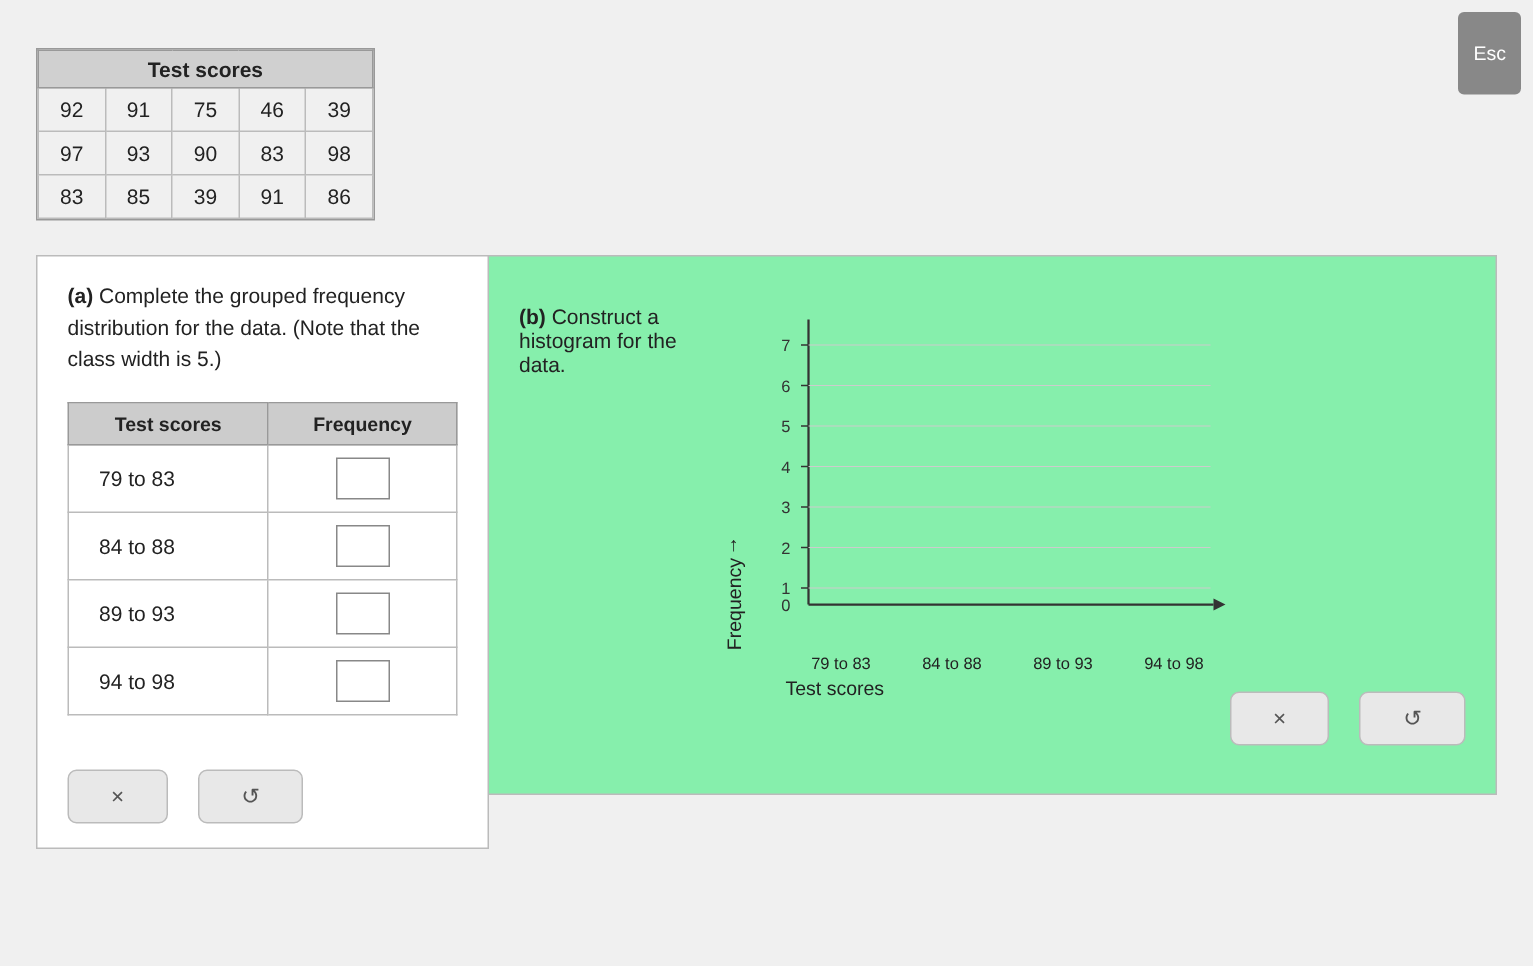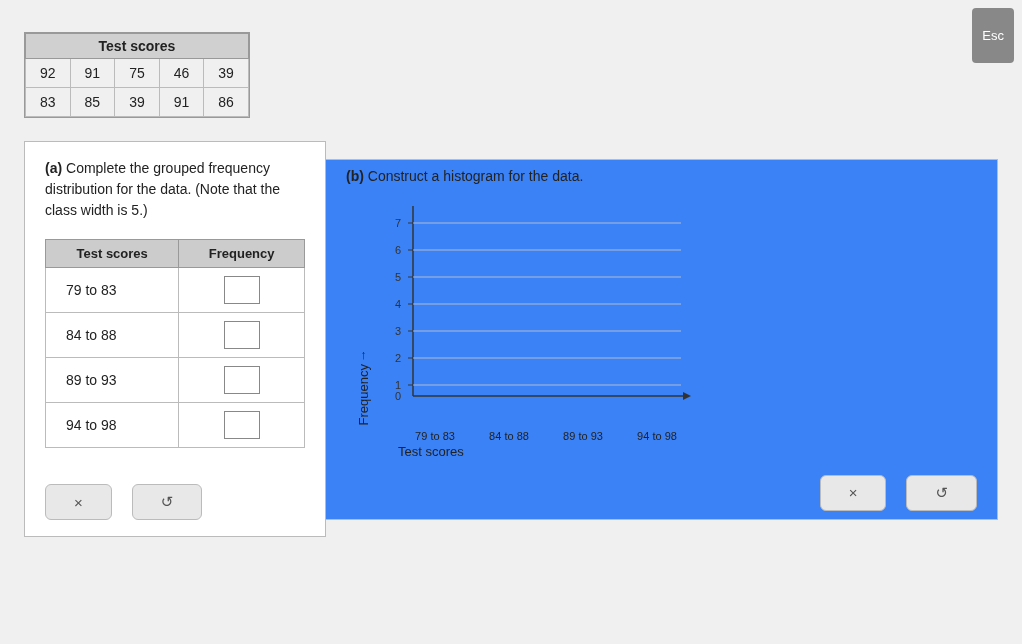--- a/index.html
+++ b/index.html
@@ -64,21 +64,21 @@
       padding: 6px 14px;
       text-align: center;
       border: 1px solid #bbb;
       font-size: 14px;
     }
 
     
     .panels-row {
       display: flex;
       gap: 0;
-      align-items: center;
+      align-items: flex-start;
     }
 
     
     .panel-left {
       background: white;
       border: 1px solid #bbb;
       padding: 16px 20px;
       min-width: 300px;
       min-height: 360px;
       display: flex;
@@ -139,28 +139,28 @@
       border: 1px solid #bbb;
       border-radius: 6px;
       padding: 8px 28px;
       font-size: 15px;
       cursor: pointer;
       color: #555;
     }
 
     
     .panel-right {
-      background: #3b82f6;
+      background: #86efac;
       border: 1px solid #bbb;
       border-left: none;
-      padding: 8px 20px;
+      padding: 32px 20px;
       flex: 1;
       min-height: 360px;
       display: flex;
-      flex-direction: column;
+      flex-direction: row;
     }
 
     .panel-right .instructions {
       font-size: 14px;
       margin-bottom: 12px;
     }
 
     
     .chart-container {
       display: flex;
@@ -221,20 +221,27 @@
           <th colspan="5">Test scores</th>
         </tr>
       </thead>
       <tbody id="data-table-body">
       <tr>
             <td>92</td>
             <td>91</td>
             <td>75</td>
             <td>46</td>
             <td>39</td>
+          </tr>
+          <tr>
+            <td>97</td>
+            <td>93</td>
+            <td>90</td>
+            <td>83</td>
+            <td>98</td>
           </tr>
           <tr>
             <td>83</td>
             <td>85</td>
             <td>39</td>
             <td>91</td>
             <td>86</td>
           </tr>
         </tbody>
     </table>

